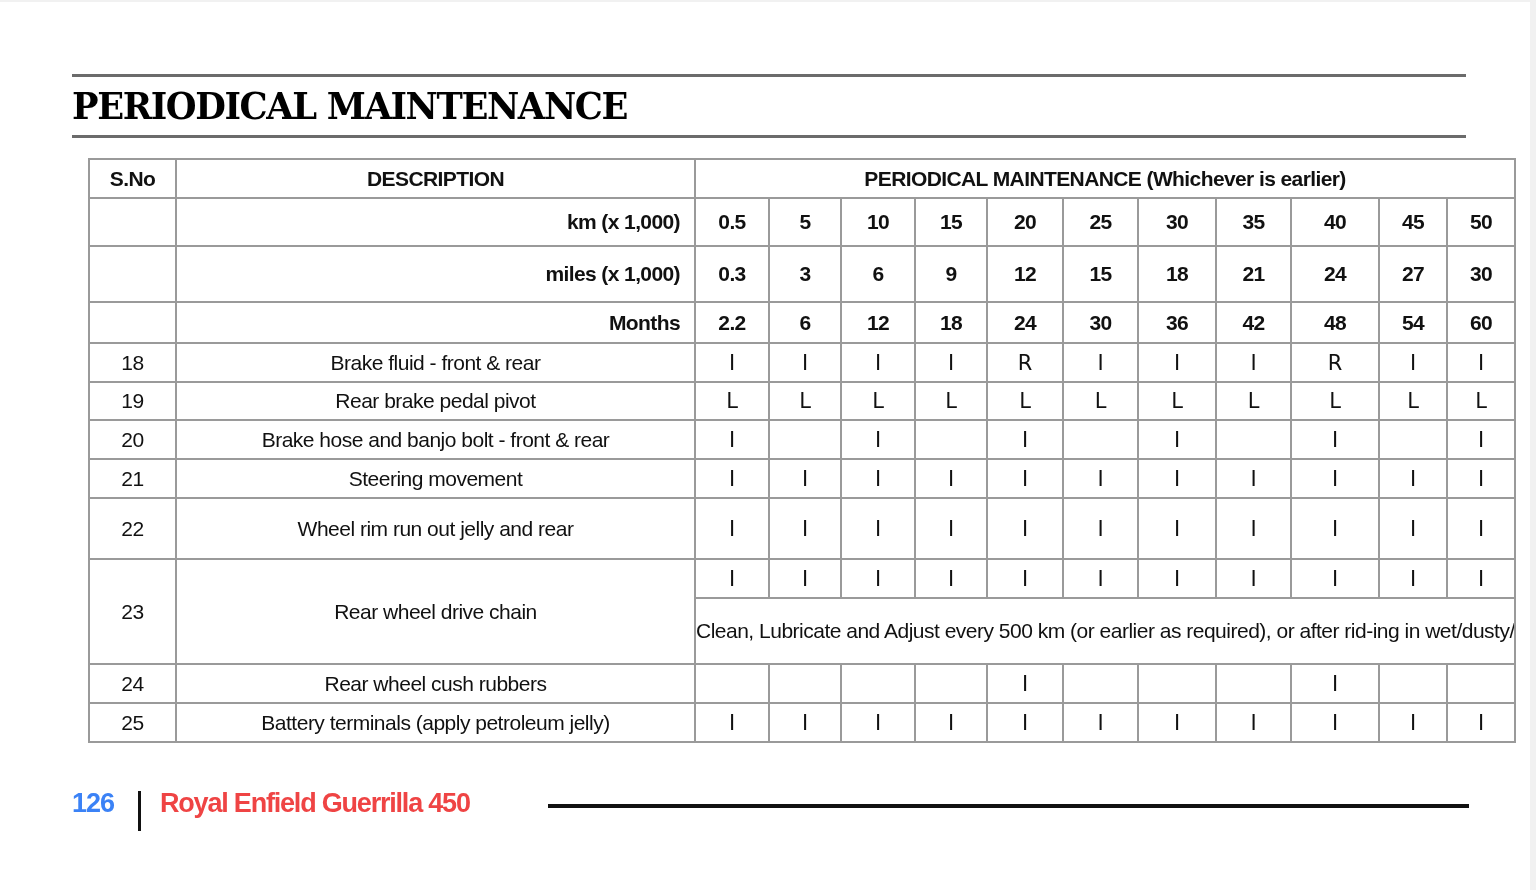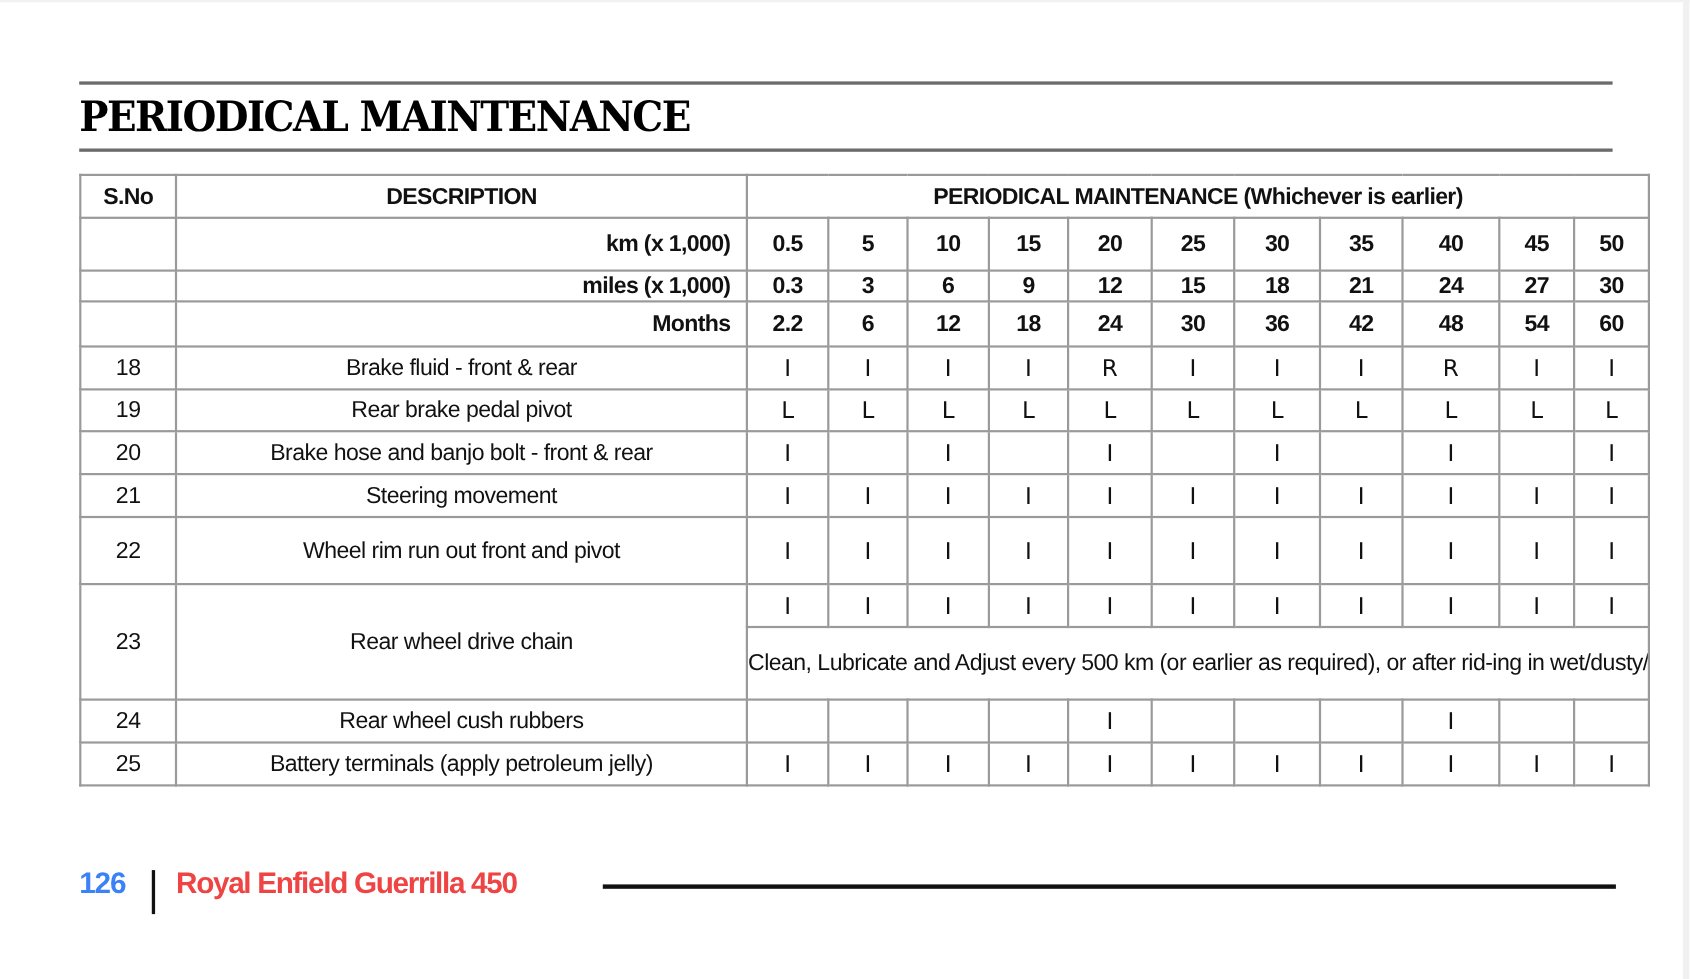--- a/index.html
+++ b/index.html
@@ -11,21 +11,21 @@
   .page-edge-top { position:absolute; top:0; left:0; width:1536px; height:2px; background:#f1f1f1; }
   .rule { position:absolute; left:72px; width:1394px; height:3px; background:#6b6b6b; }
   .rule.top { top:74px; }
   .rule.bottom { top:135px; }
   .title {
     position:absolute; left:72px; top:83px; margin:0;
     font-family:"DejaVu Serif", serif; font-weight:bold; font-size:38px; letter-spacing:-1.5px;
     line-height:46px; color:#000; transform:scaleX(0.93); transform-origin:left center;
   }
   table.pm {
-    position:absolute; left:72px; top:158px; border-collapse:collapse; table-layout:fixed;
+    position:absolute; left:88px; top:158px; border-collapse:collapse; table-layout:fixed;
     width:1426px;
   }
   table.pm td, table.pm th {
     border:2px solid #9a9a9a; padding:0; text-align:center; vertical-align:middle;
     font-size:21px; color:#111; overflow:hidden; white-space:nowrap;
   }
   table.pm th { font-weight:bold; letter-spacing:-0.6px; }
   .hdr-row th { height:37px; font-size:21px; }
   .unit-row th { font-size:22px; }
   .unit-row th.unit-label { text-align:right; padding-right:14px; }
@@ -82,21 +82,21 @@
         <th>10</th>
         <th>15</th>
         <th>20</th>
         <th>25</th>
         <th>30</th>
         <th>35</th>
         <th>40</th>
         <th>45</th>
         <th>50</th>
       </tr>
-      <tr class="unit-row" style="height: 28px;">
+      <tr class="unit-row" style="height: 56px;">
         <th></th>
         <th class="unit-label">miles (x 1,000)</th>
         <th>0.3</th>
         <th>3</th>
         <th>6</th>
         <th>9</th>
         <th>12</th>
         <th>15</th>
         <th>18</th>
         <th>21</th>
@@ -174,21 +174,21 @@
         <td class="mark">I</td>
         <td class="mark">I</td>
         <td class="mark">I</td>
         <td class="mark">I</td>
         <td class="mark">I</td>
         <td class="mark">I</td>
         <td class="mark">I</td>
       </tr>
       <tr style="height: 61px; margin-top: 24px;">
         <td class="sno">22</td>
-        <td class="desc">Wheel rim run out front and pivot</td>
+        <td class="desc">Wheel rim run out jelly and rear</td>
         <td class="mark">I</td>
         <td class="mark">I</td>
         <td class="mark">I</td>
         <td class="mark">I</td>
         <td class="mark">I</td>
         <td class="mark">I</td>
         <td class="mark">I</td>
         <td class="mark">I</td>
         <td class="mark">I</td>
         <td class="mark">I</td>

